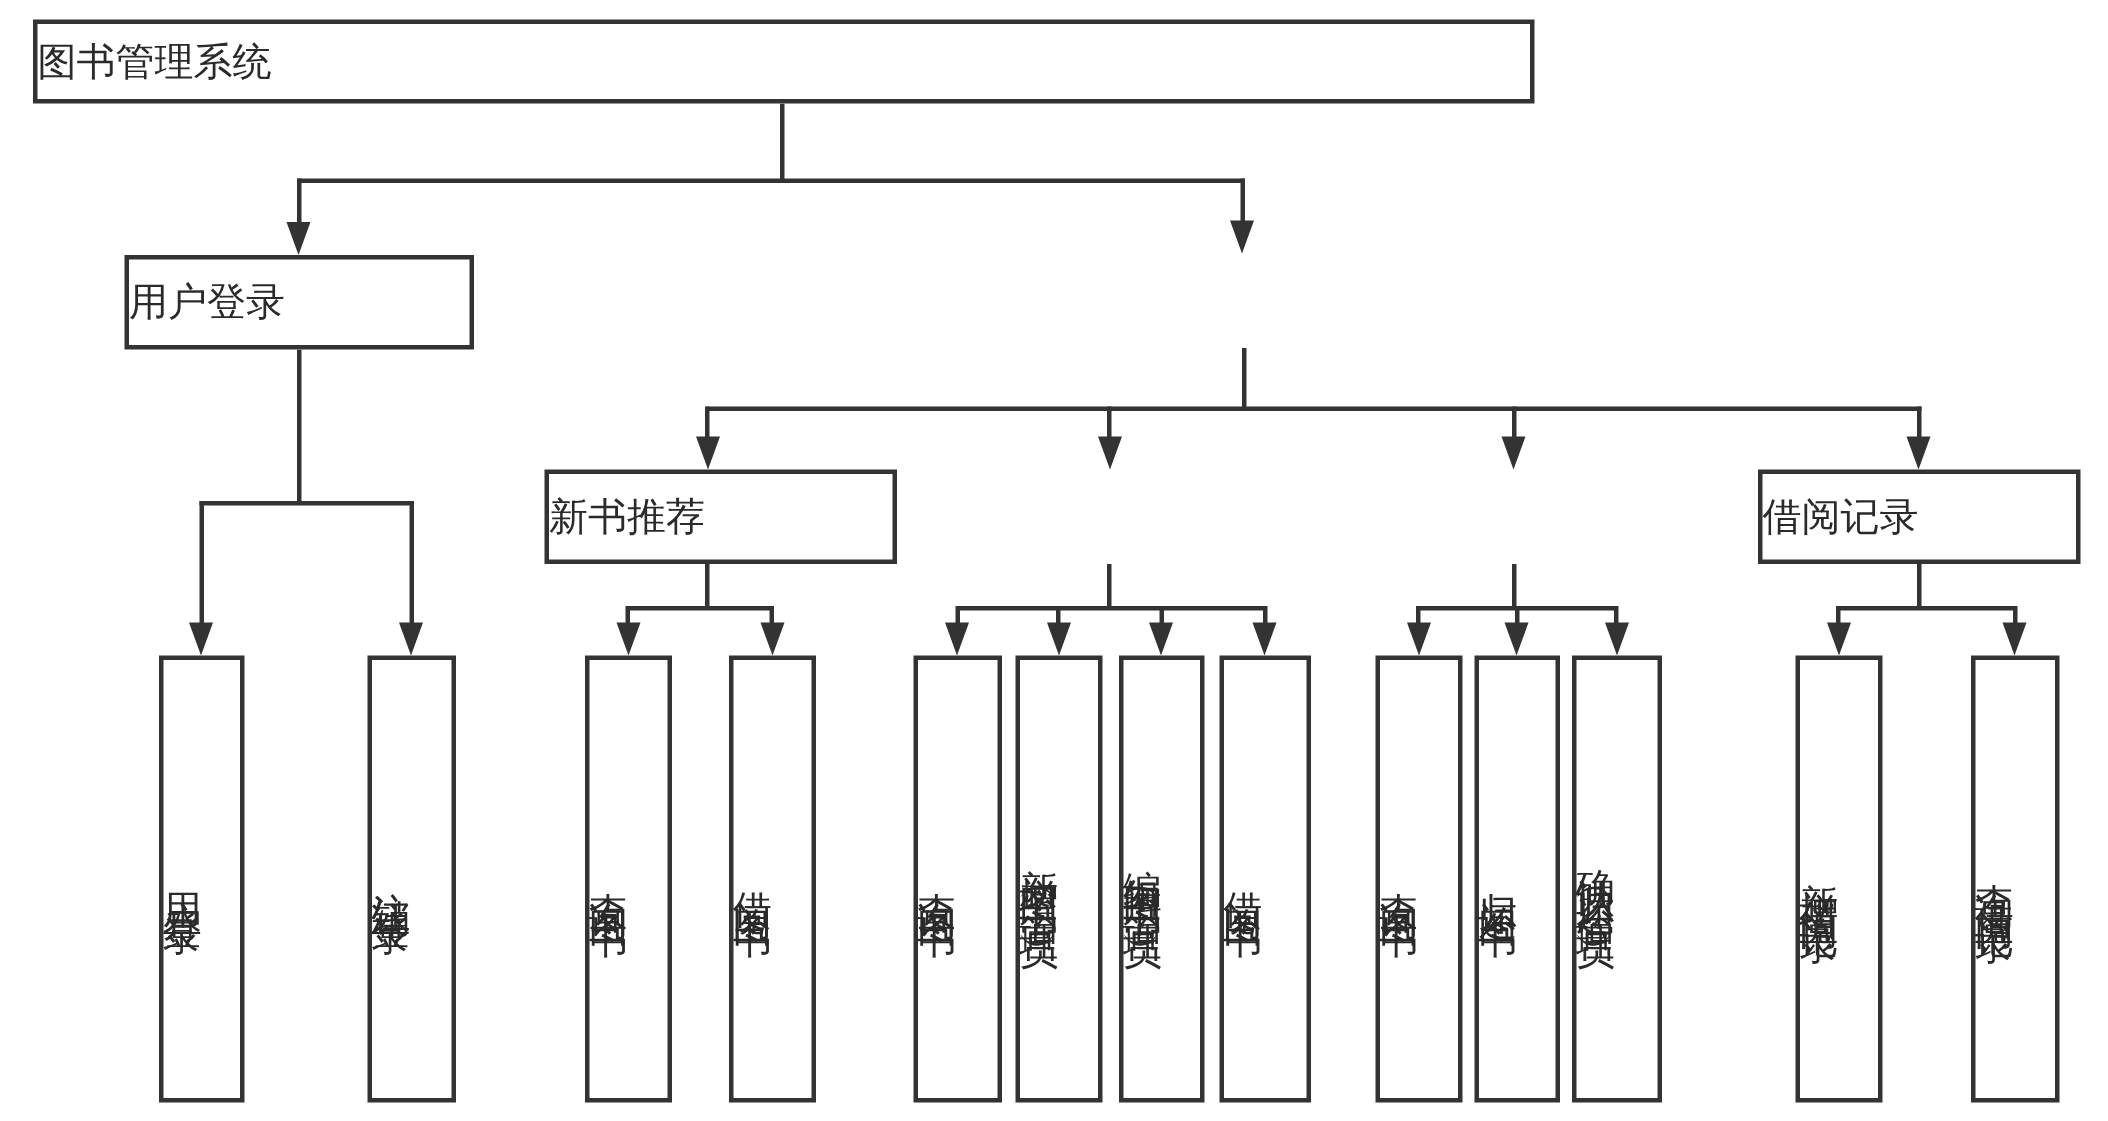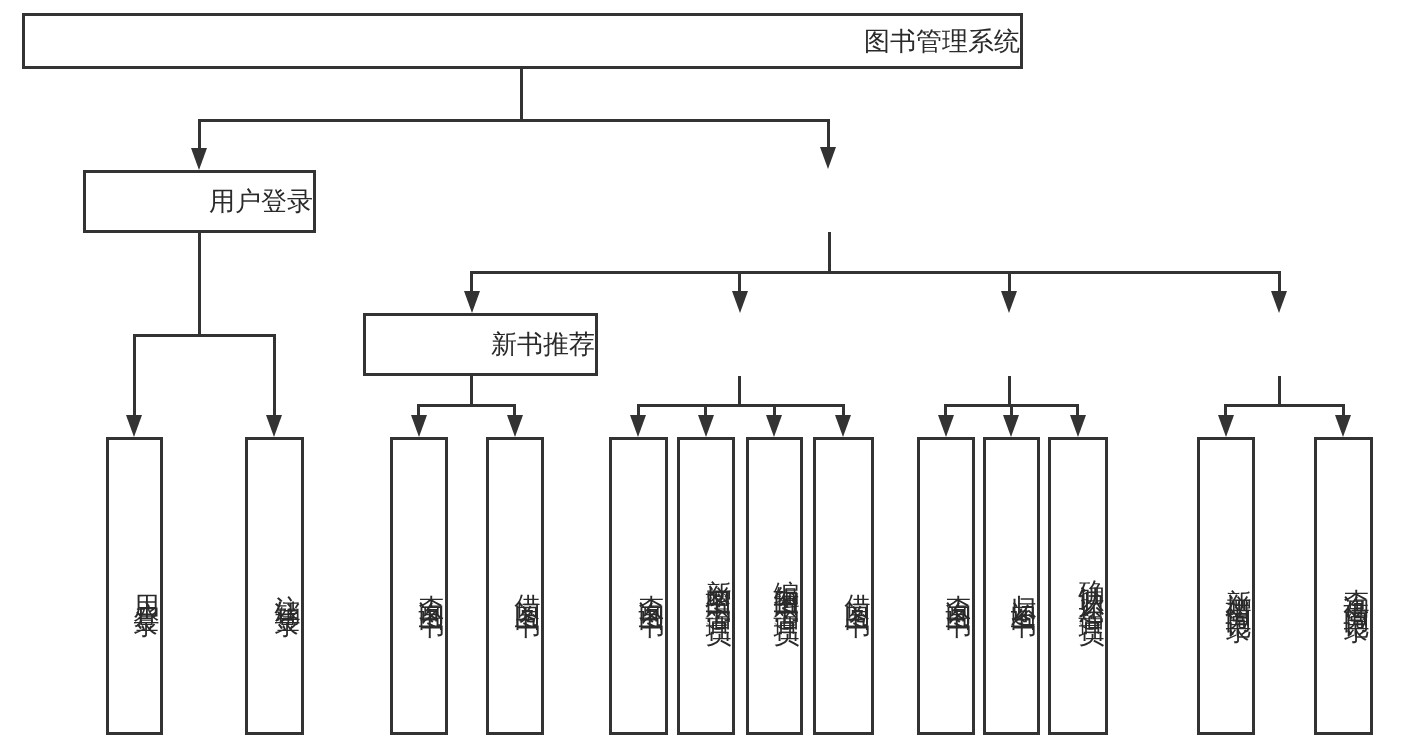--- a/index.html
+++ b/index.html
@@ -22,21 +22,21 @@
     color: var(--text);
   }
   
   .node {
     position: absolute;
     box-sizing: border-box;
     border: 3px solid var(--line);
     background: #fff;
     display: flex;
     align-items: center;
-    justify-content: flex-end;
+    justify-content: flex-start;
   }
   .node .lbl {
     font-size: 26px;
     color: var(--text);
     white-space: nowrap;
     line-height: 1.1;
   }
   .vnode .lbl {
     writing-mode: vertical-rl;
     text-orientation: mixed;
@@ -134,20 +134,23 @@
     <span class="lbl">图书管理系统</span>
   </div>
 
   <div class="node" style="left:83px; top:170px; width:233px; height:63px;">
     <span class="lbl">用户登录</span>
   </div>
 
   <div class="node" style="left:363px; top:313px; width:235px; height:63px;">
     <span class="lbl">新书推荐</span>
   </div>
+  <div class="node" style="left:1172px; top:313px; width:215px; height:63px;">
+    <span class="lbl">借阅记录</span>
+  </div>
 
   <div class="node vnode" style="left:106px; top:437px; width:57px; height:298px;">
     <span class="lbl">用户登录</span>
   </div>
   <div class="node vnode" style="left:245px; top:437px; width:59px; height:298px;">
     <span class="lbl">注销登录</span>
   </div>
 
   <div class="node vnode" style="left:390px; top:437px; width:58px; height:298px;">
     <span class="lbl">查询图书</span>

